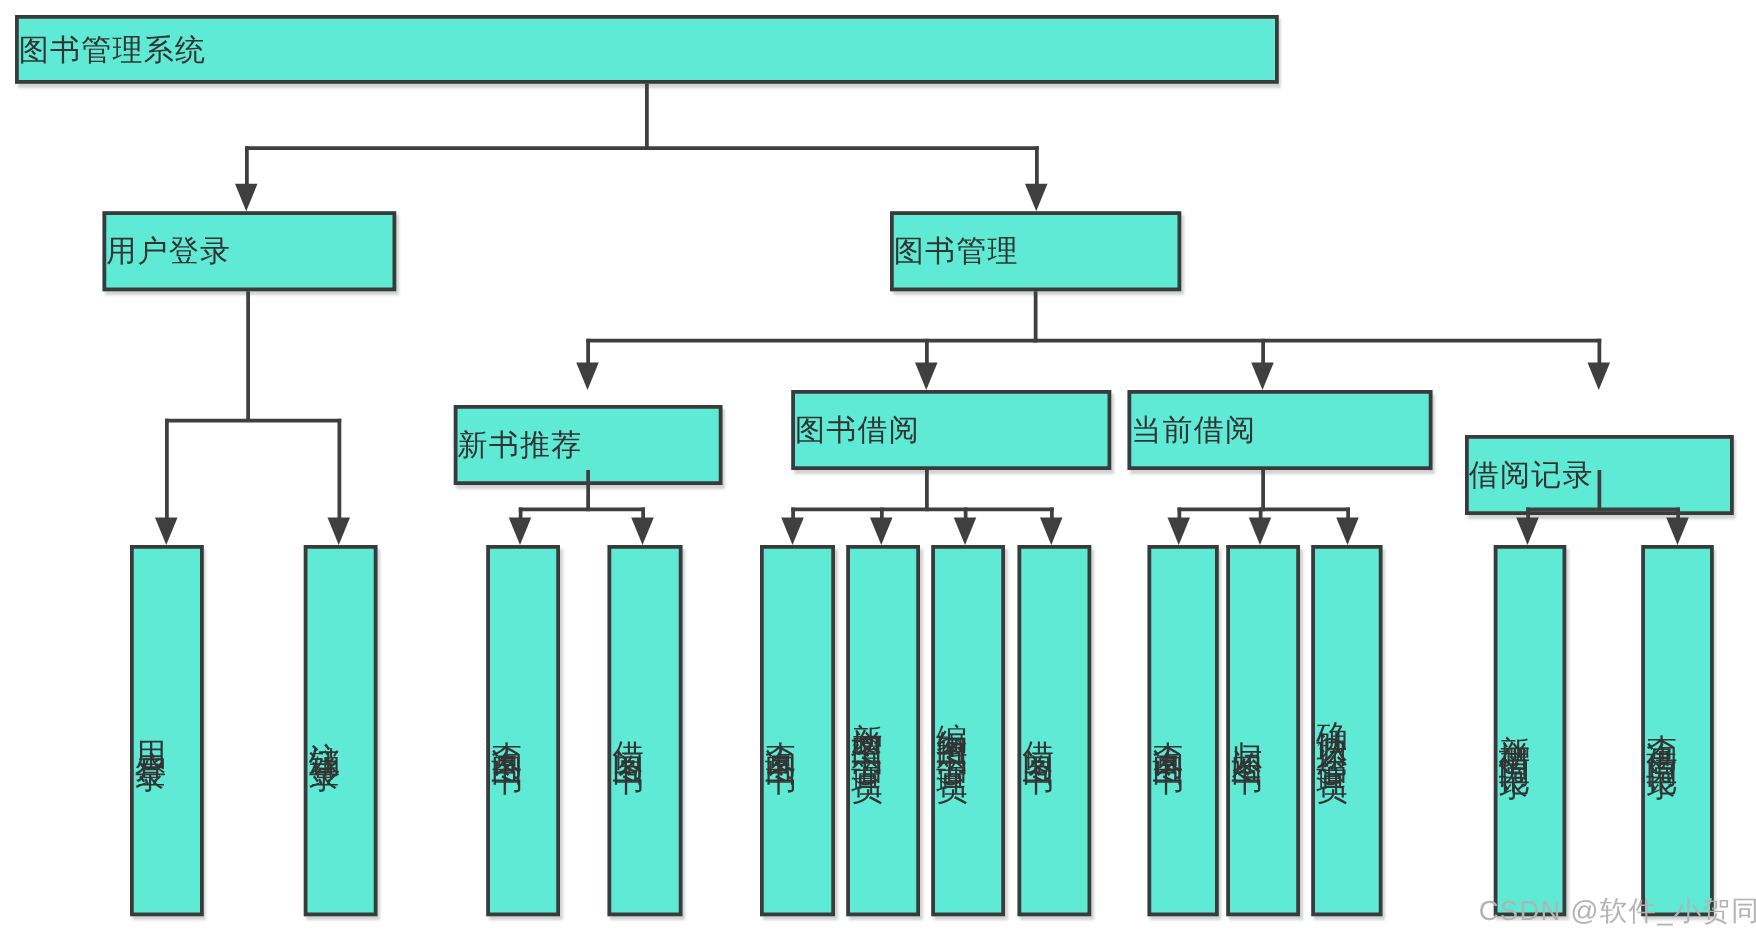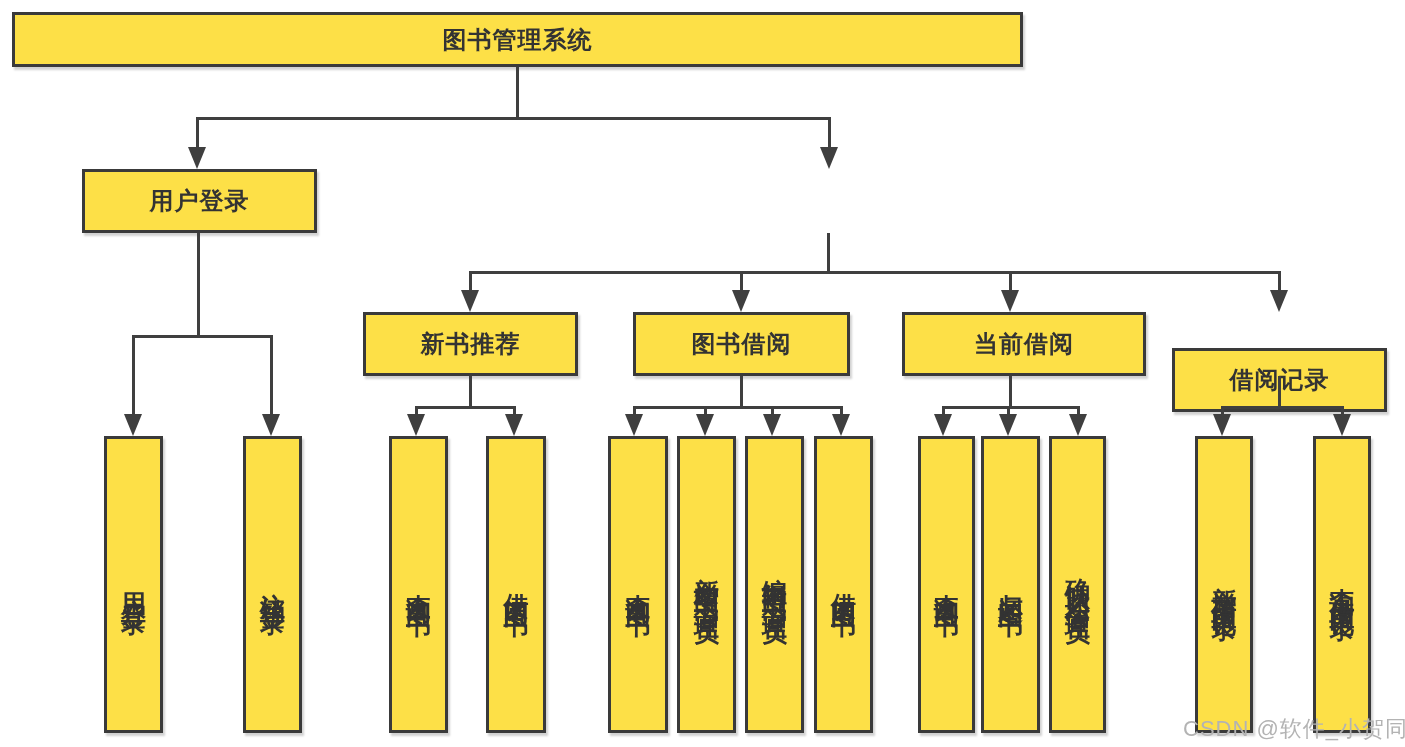--- a/index.html
+++ b/index.html
@@ -6,26 +6,25 @@
   *{box-sizing:border-box;}
   .canvas{
     position:relative;
     width:1405px;height:747px;
     background:#ffffff;
     font-family:"Liberation Sans", sans-serif;
     overflow:hidden;
   }
   .box{
     position:absolute;
-    background:#fde047;
+    background:#5eead4;
     border:3px solid #3a3a3a;
     box-shadow:2px 3px 2px rgba(0,0,0,0.18);
-    display:flex;align-items:center;justify-content:center;
+    display:flex;align-items:center;
     color:#333333;
-    font-weight:bold;
   }
   .hbox{font-size:24px;letter-spacing:1px;}
   .leaf span{
     writing-mode:vertical-rl;
     text-orientation:mixed;
     font-size:25px;
     letter-spacing:6px;
     color:#333333;
     line-height:1;
     white-space:nowrap;
@@ -54,25 +53,28 @@
 
 <div class="canvas">
 
   <div class="box hbox" style="left:12px;top:12px;width:1011px;height:55px;">
     <span>图书管理系统</span>
   </div>
 
   <div class="box hbox" style="left:82px;top:169px;width:235px;height:64px;">
     <span>用户登录</span>
   </div>
+  <div class="box hbox" style="left:712px;top:169px;width:233px;height:64px;">
+    <span>图书管理</span>
+  </div>
 
-  <div class="box hbox" style="left:363px;top:312px;width:215px;height:64px;">
+  <div class="box hbox" style="left:363px;top:324px;width:215px;height:64px;">
     <span>新书推荐</span>
   </div>
-  <div class="box hbox" style="left:633px;top:312px;width:217px;height:64px;">
+  <div class="box hbox" style="left:633px;top:312px;width:256px;height:64px;">
     <span>图书借阅</span>
   </div>
   <div class="box hbox" style="left:902px;top:312px;width:244px;height:64px;">
     <span>当前借阅</span>
   </div>
   <div class="box hbox" style="left:1172px;top:312px;width:215px;height:64px;margin-top:36px;">
     <span>借阅记录</span>
   </div>
 
   <div class="box leaf" style="left:104px;top:436px;width:59px;height:297px;">

